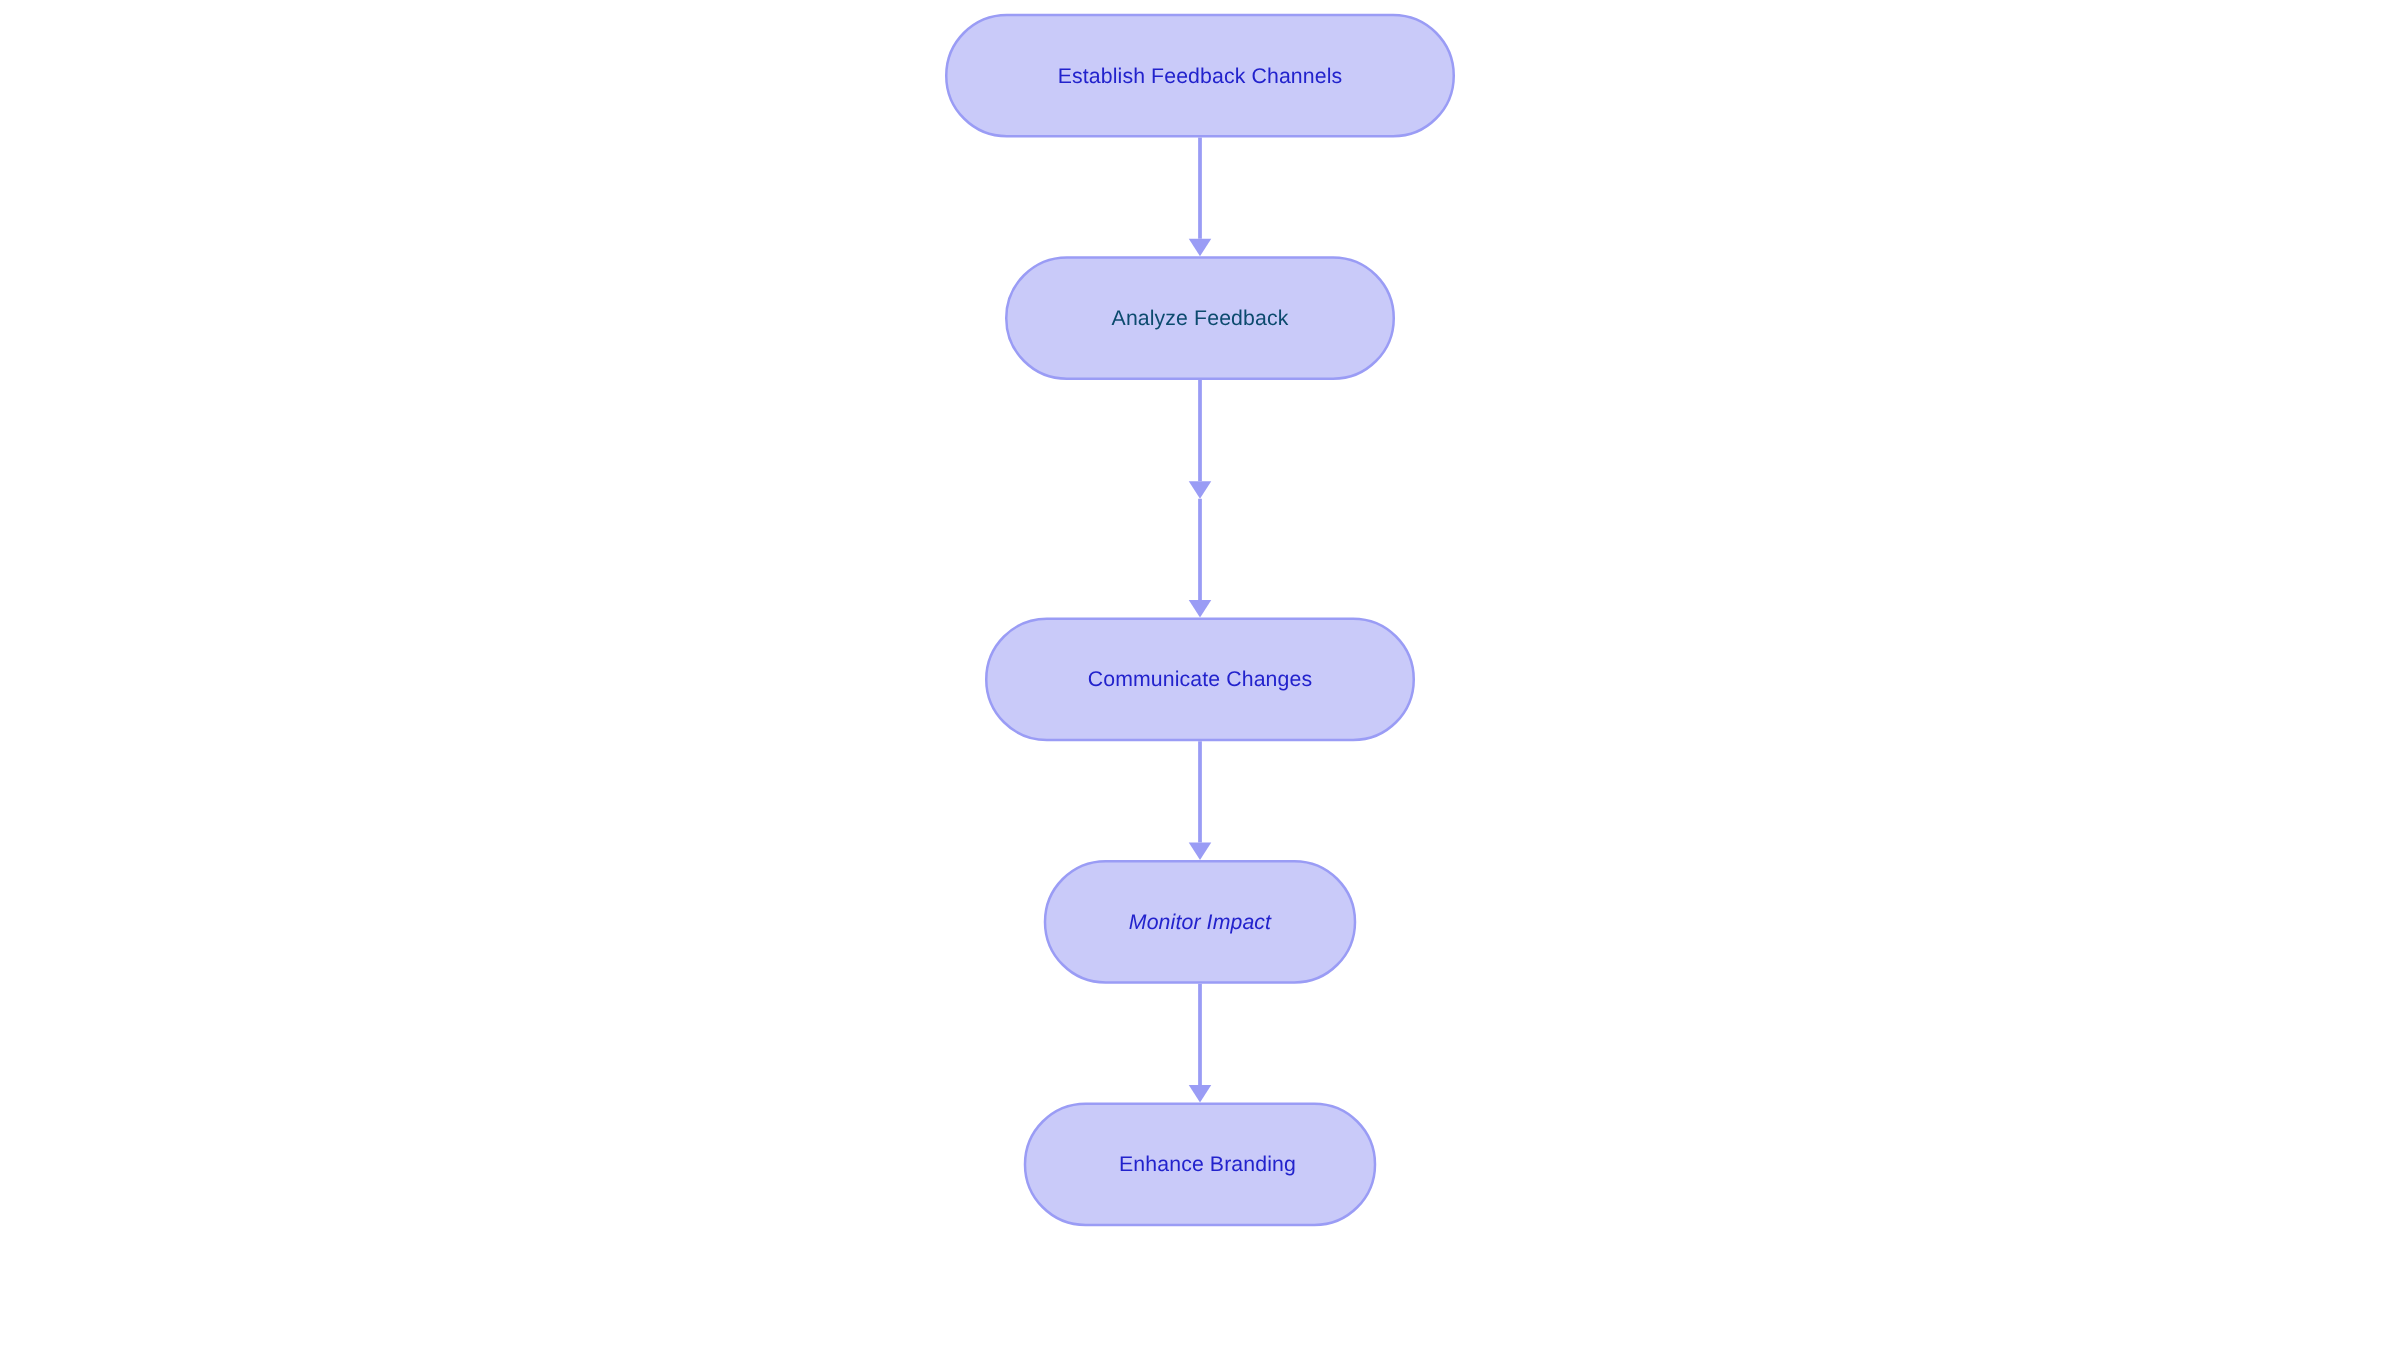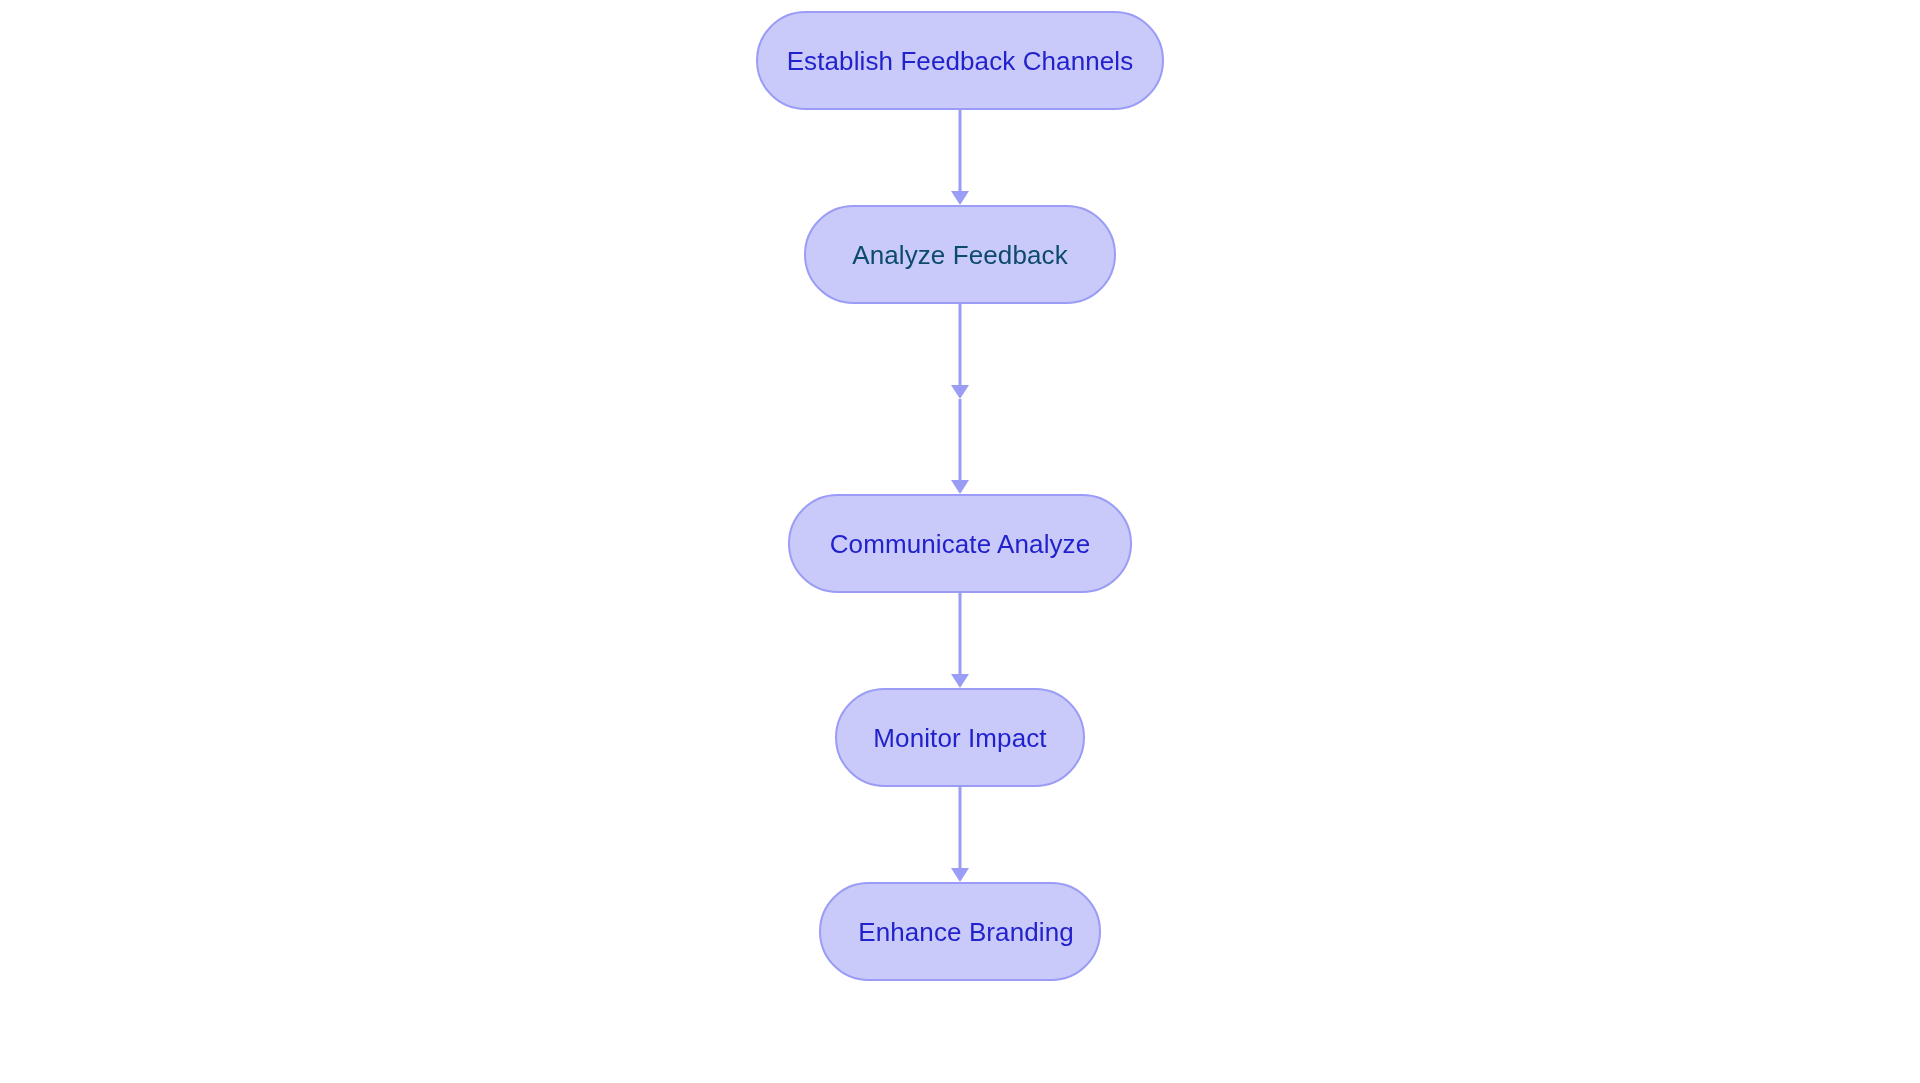--- a/index.html
+++ b/index.html
@@ -41,34 +41,34 @@
     border: 2px solid #9a9cf5;
     display: flex;
     align-items: center;
     justify-content: center;
     flex: 0 0 auto;
     position: relative;
   }
 
   .node-label {
     color: #2222cc;
-    font-size: 26px;
+    font-size: 17px;
     font-family: "Liberation Sans", "DejaVu Sans", sans-serif;
     font-weight: 400;
     letter-spacing: 0.1px;
     white-space: nowrap;
     line-height: 1;
   }
 
   
   .node.n0 { width: 408px; }
   .node.n1 { width: 312px; }
   .node.n2 { width: 306px; }
   .node.n3 { width: 344px; }
-  .node.n4 { width: 250px; }
+  .node.n4 { width: 250px; font-style: italic; }
   .node.n5 { width: 282px; }
 
   
   .connector {
     position: relative;
     width: 20px;
     height: 95px;
     flex: 0 0 auto;
     display: block;
   }
@@ -121,21 +121,21 @@
       <div class="arrow-head" style="border-top-color: rgb(154, 156, 245);"></div>
     </div>
 
 
     <div class="connector">
       <div class="edge-line" style="background: rgb(154, 156, 245);"></div>
       <div class="arrow-head" style="border-top-color: rgb(154, 156, 245);"></div>
     </div>
 
     <div class="node n3" style="background: rgb(201, 202, 249); border-color: rgb(154, 156, 245);">
-      <span class="node-label" style="color: rgb(34, 34, 204);">Communicate Analyze</span>
+      <span class="node-label" style="color: rgb(34, 34, 204);">Communicate Changes</span>
     </div>
 
     <div class="connector">
       <div class="edge-line" style="background: rgb(154, 156, 245);"></div>
       <div class="arrow-head" style="border-top-color: rgb(154, 156, 245);"></div>
     </div>
 
     <div class="node n4" style="background: rgb(201, 202, 249); border-color: rgb(154, 156, 245);">
       <span class="node-label" style="color: rgb(34, 34, 204);">Monitor Impact</span>
     </div>

